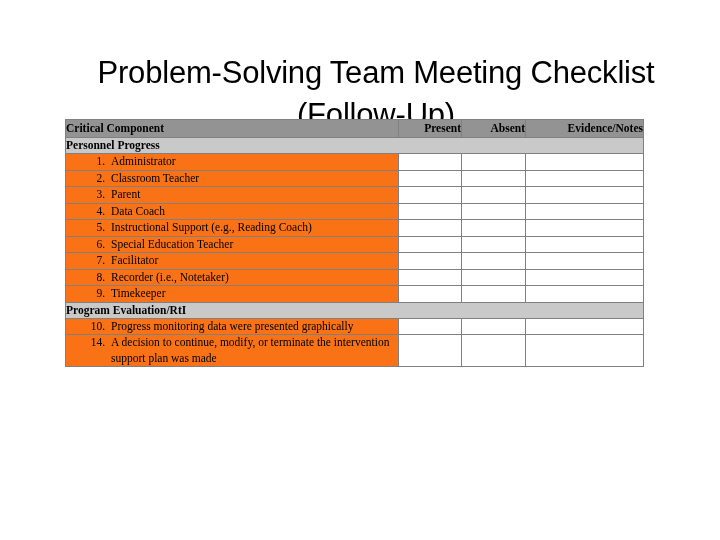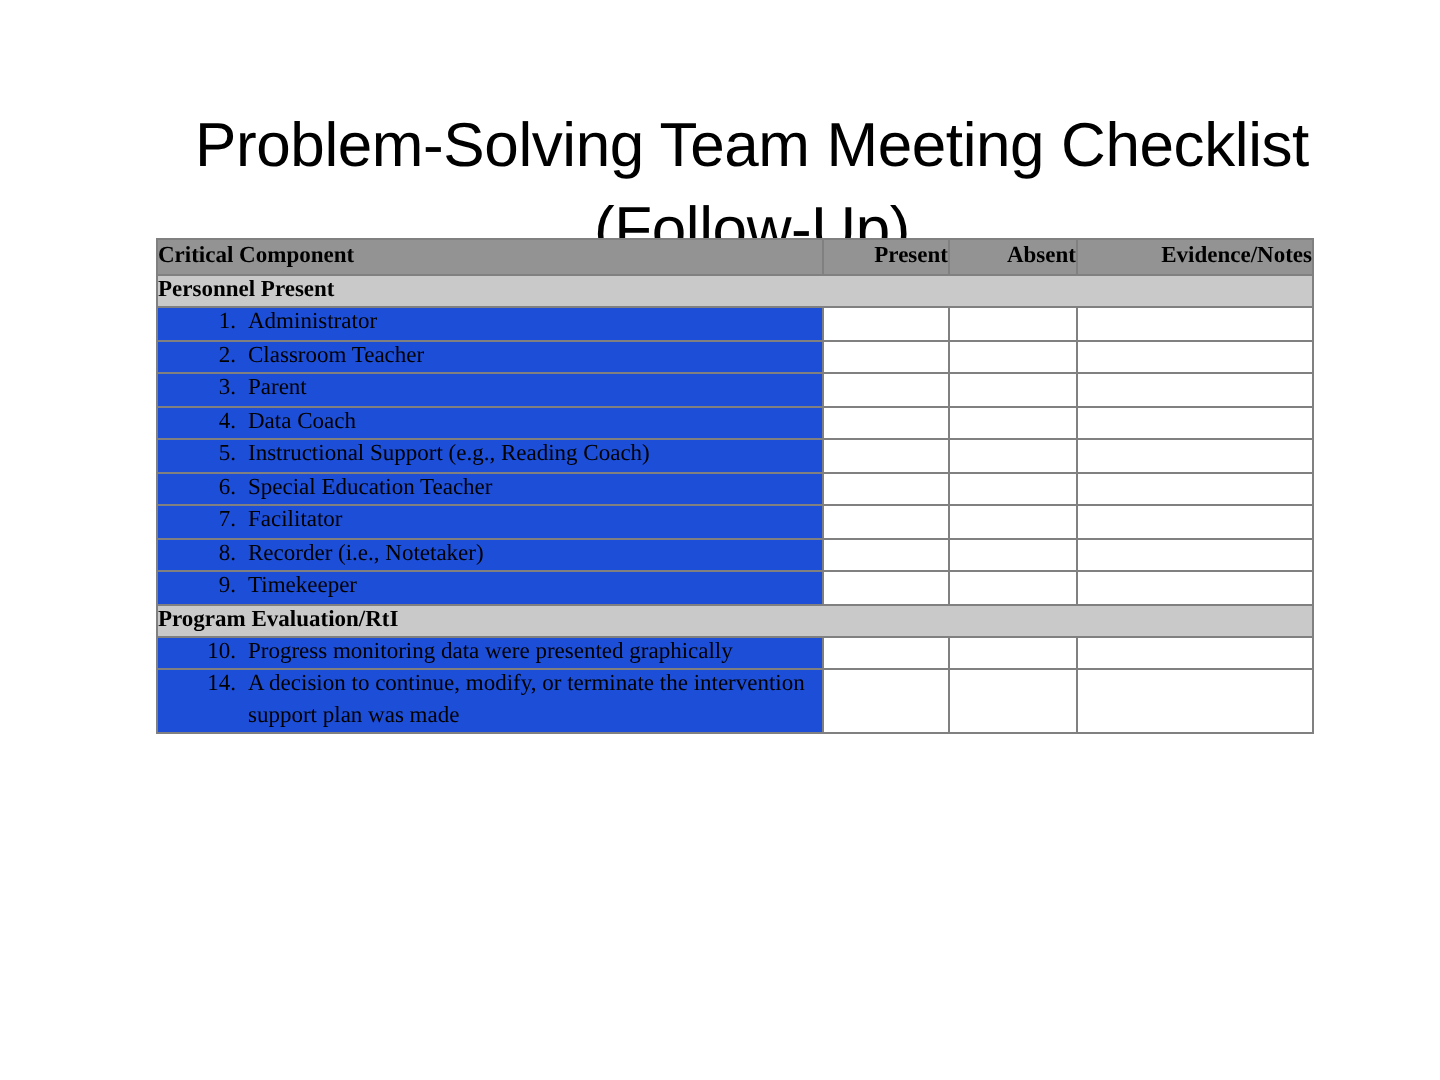--- a/index.html
+++ b/index.html
@@ -26,26 +26,26 @@
     font-size: 31px;
     line-height: 42px;
     color: #000000;
     white-space: pre-line;
     letter-spacing: -0.2px;
   }
 
   
   #checklist-table {
     position: absolute;
-    left: 78px;
+    left: 65px;
     top: 119px;
     width: 578px;
     border-collapse: collapse;
     table-layout: fixed;
-    background: #1d4ed8;
+    background: #f97316;
   }
   #checklist-table col.c-component { width: 333px; }
   #checklist-table col.c-present   { width: 63px; }
   #checklist-table col.c-absent    { width: 64px; }
   #checklist-table col.c-evidence  { width: 118px; }
 
   #checklist-table td,
   #checklist-table th {
     border: 1px solid #808080;
     padding: 0;
@@ -137,21 +137,21 @@
     <thead>
       <tr class="header-row">
         <th class="th-component">Critical Component</th>
         <th class="th-present">Present</th>
         <th class="th-absent">Absent</th>
         <th class="th-evidence">Evidence/Notes</th>
       </tr>
     </thead>
     <tbody id="table-body">
         <tr class="section-row">
-          <td colspan="4">Personnel Present</td>
+          <td colspan="4">Personnel Progress</td>
         </tr>
         <tr class="item-row">
           <td class="cell-component">
             <div class="item-inner">
               <span class="item-num">1.</span>
               <span class="item-text">Administrator</span>
             </div>
           </td>
           <td class="cell-present"></td>
           <td class="cell-absent"></td>

